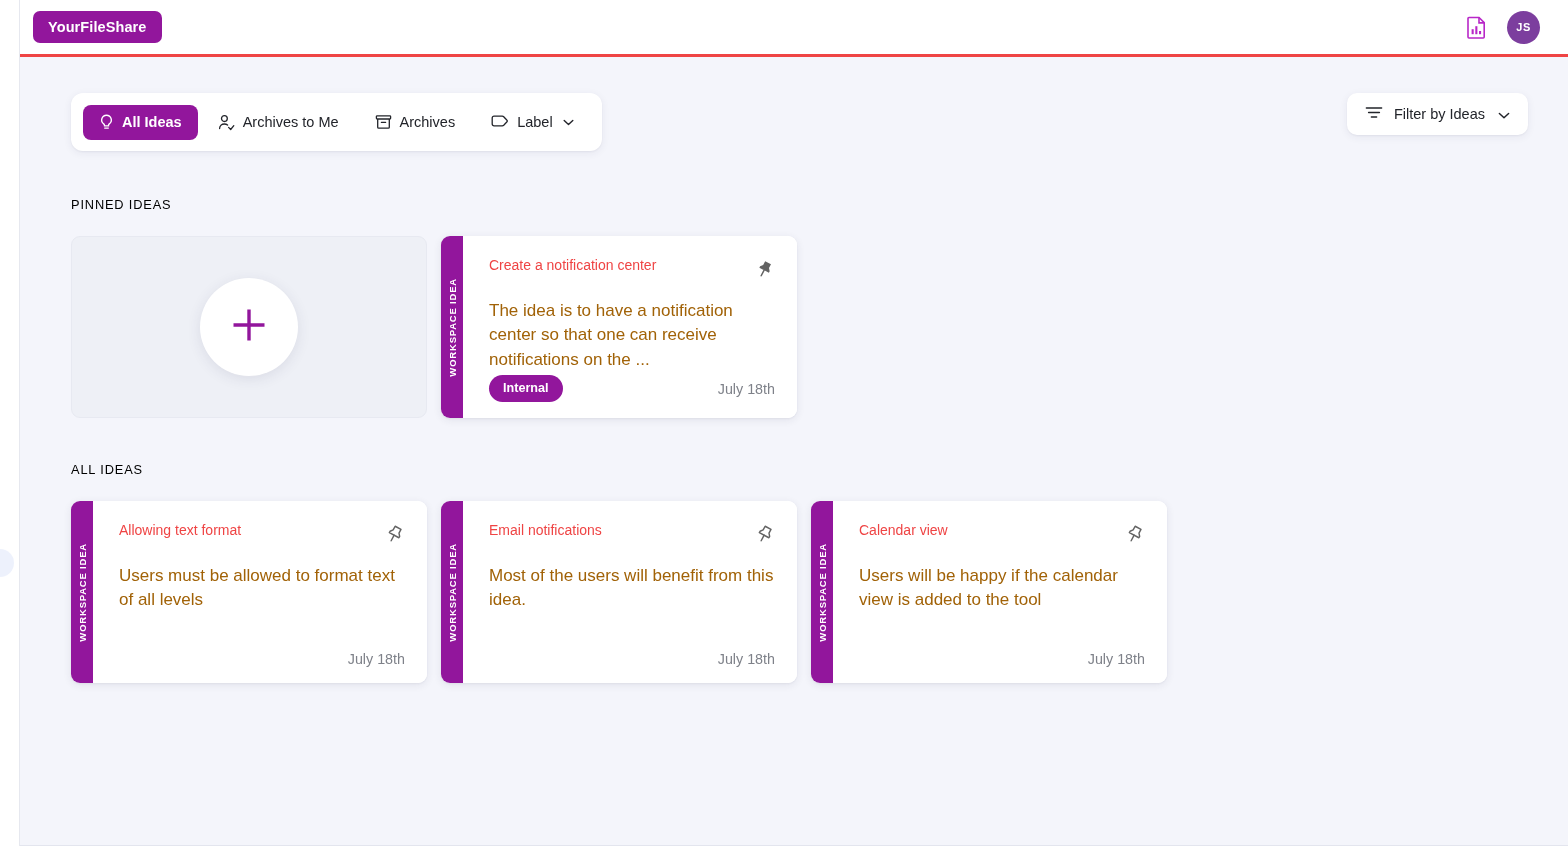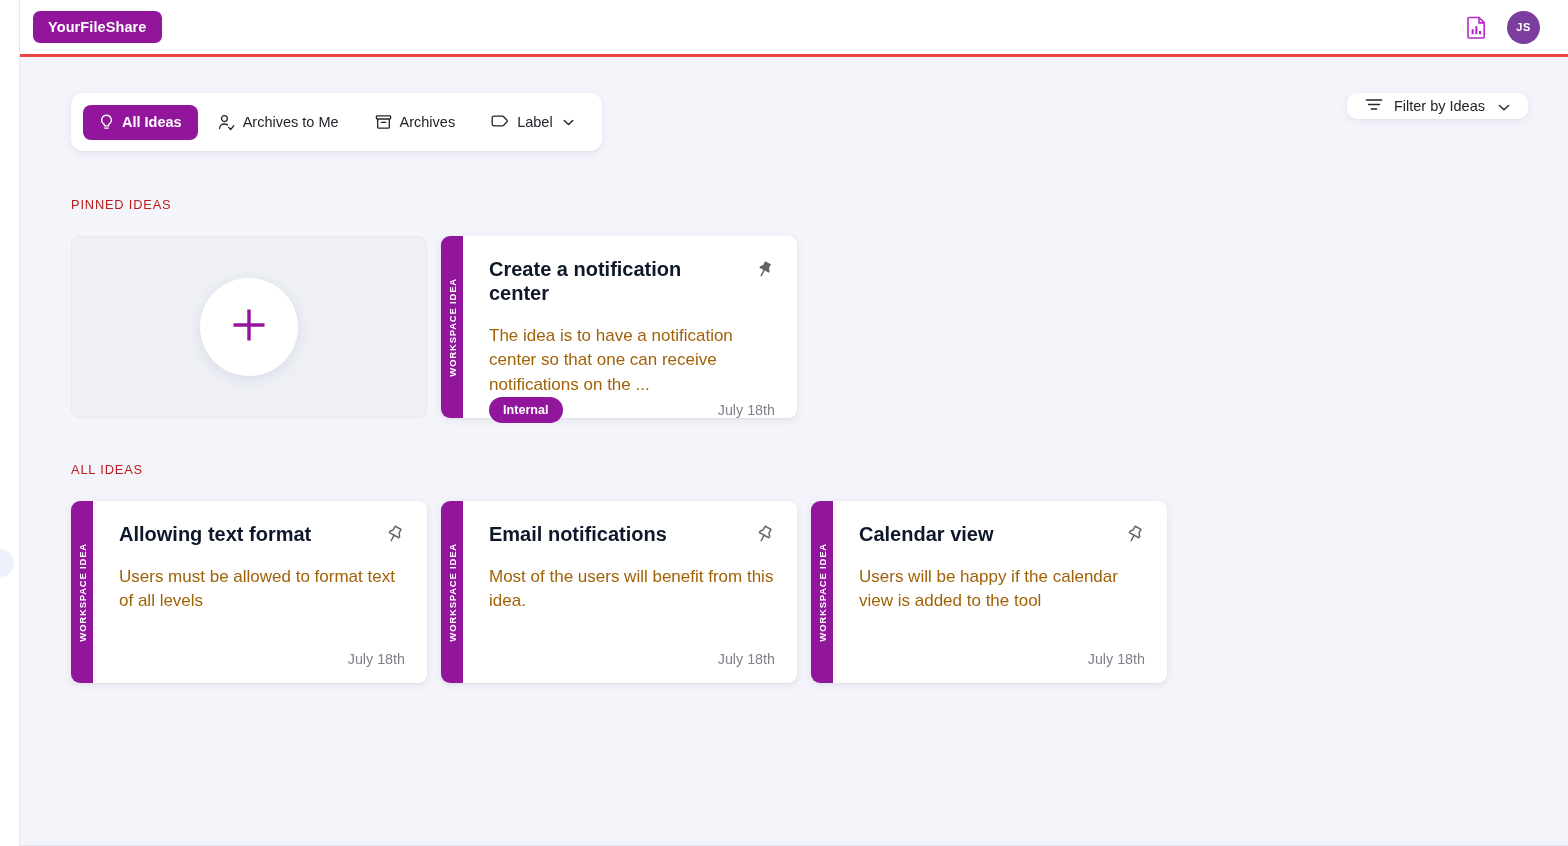--- a/index.html
+++ b/index.html
@@ -152,28 +152,28 @@
     box-shadow: 0 2px 8px rgba(40,44,80,.07), 0 1px 2px rgba(40,44,80,.05);
     display: flex;
     align-items: center;
     gap: 11px;
     padding: 13px 18px;
     font-size: 14.5px;
     color: #22242a;
     cursor: pointer;
     white-space: nowrap;
     line-height: 1;
-    height: 26px;
+    height: 42px;
   }
 
   
   .section-title {
     font-size: 12.8px;
     letter-spacing: .85px;
-    color: #b91c1c;
+    color: #000000;
     text-transform: uppercase;
     margin-bottom: 24px;
   }
   .section-title.second { margin-top: 44px; }
 
   .card-row {
     display: flex;
     gap: 14px;
   }
 
@@ -239,23 +239,23 @@
     flex-direction: column;
     position: relative;
   }
   .idea-head {
     display: flex;
     align-items: flex-start;
     justify-content: space-between;
     gap: 10px;
   }
   .idea-title {
-    font-size: 20px;
-    font-weight: 700;
-    color: #0f172a;
+    font-size: 14px;
+    font-weight: 400;
+    color: #ef4444;
     line-height: 1.2;
   }
   .pin-btn {
     width: 22px; height: 22px;
     display: flex; align-items: center; justify-content: center;
     cursor: pointer;
     flex-shrink: 0;
     margin-top: 1px;
   }
   .idea-desc {

